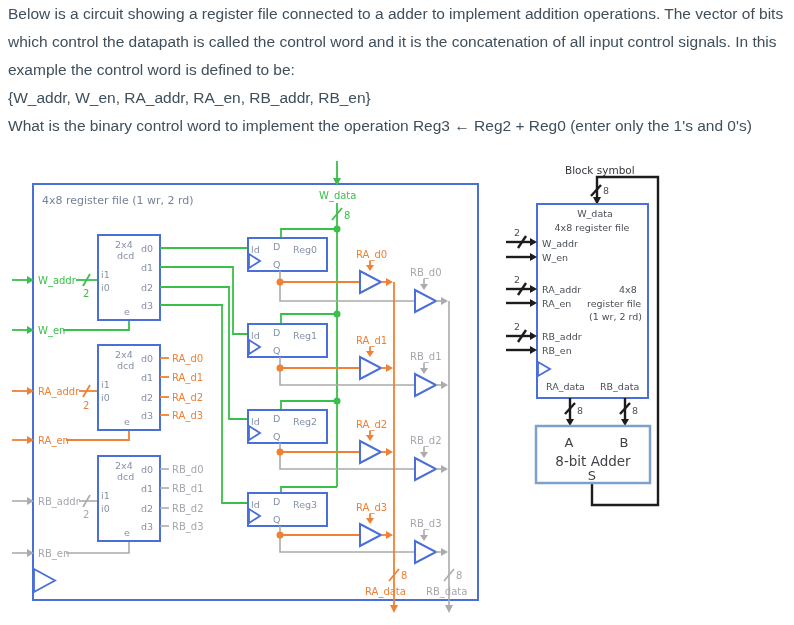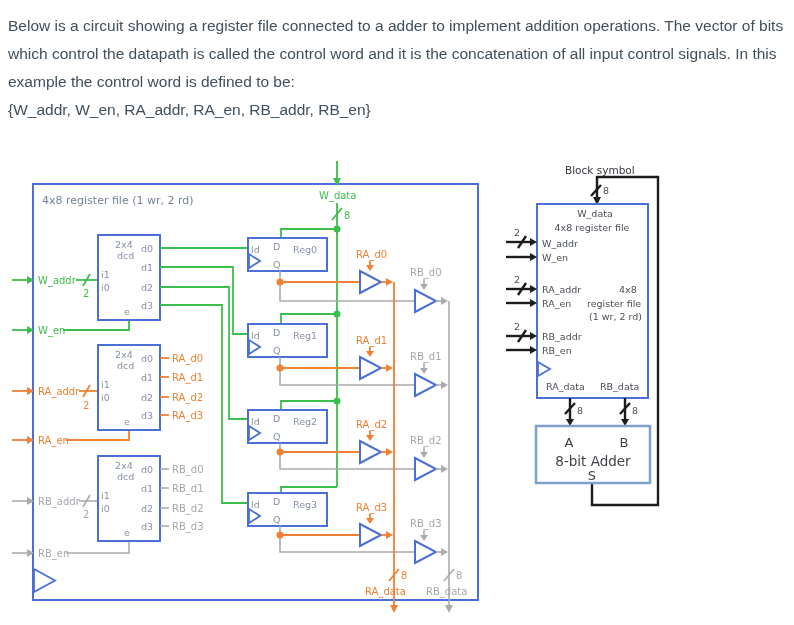--- a/index.html
+++ b/index.html
@@ -1,18 +1,18 @@
 <!DOCTYPE html>
 <html><head>
 <meta charset="utf-8">
 <style>
   html,body{margin:0;padding:0;}
   body{width:794px;height:625px;background:#ffffff;overflow:hidden;position:relative;
        font-family:"Liberation Sans",sans-serif;}
-  .question{position:absolute;left:8px;top:12px;width:782px;color:#3f4f5b;
+  .question{position:absolute;left:8px;top:0;width:782px;color:#3f4f5b;
             font-size:15.5px;line-height:28px;}
   .question p{margin:0;}
   svg text{font-family:"DejaVu Sans",sans-serif;}
   .bx{fill:#ffffff;stroke:#4a6fd8;stroke-width:2;}
   .bufx{fill:#ffffff;stroke:#4a6fd8;stroke-width:2;}
   .adbx{fill:#ffffff;stroke:#7da0cc;stroke-width:2.5;}
   .wg{stroke:#3abf4a;stroke-width:1.8;fill:none;}
   .wo{stroke:#f08033;stroke-width:1.8;fill:none;}
   .wr{stroke:#ababab;stroke-width:1.6;fill:none;}
   .wk{stroke:#1c1c1c;stroke-width:2.4;fill:none;}
@@ -28,20 +28,21 @@
   .tb{font-size:9.5px;fill:#4a4f57;}
   .tad{font-size:13px;fill:#3f4347;}
   .tad2{font-size:13.5px;fill:#3f4347;}
 </style>
 </head>
 <body>
 
 <div class="question">
   <p>Below is a circuit showing a register file connected to a adder to implement addition operations. The vector of bits which control the datapath is called the control word and it is the concatenation of all input control signals. In this example the control word is defined to be:</p>
   <p>{W_addr, W_en, RA_addr, RA_en, RB_addr, RB_en}</p>
+  <p>What is the binary control word to implement the operation Reg3 ← Reg2 + Reg0 (enter only the 1's and 0's)</p>
 </div>
 
 <svg width="794" height="625" viewBox="0 0 794 625" style="position:absolute;left:0;top:0;">
 
   <rect class="bx" x="33" y="184" width="445" height="416"></rect>
   <text class="ttl" x="42" y="204">4x8 register file (1 wr, 2 rd)</text>
   <polygon class="clk" points="34,569 55,580.5 34,592"></polygon>
 
   <g>
     <line class="wg" x1="12" y1="280" x2="27" y2="280"></line>

